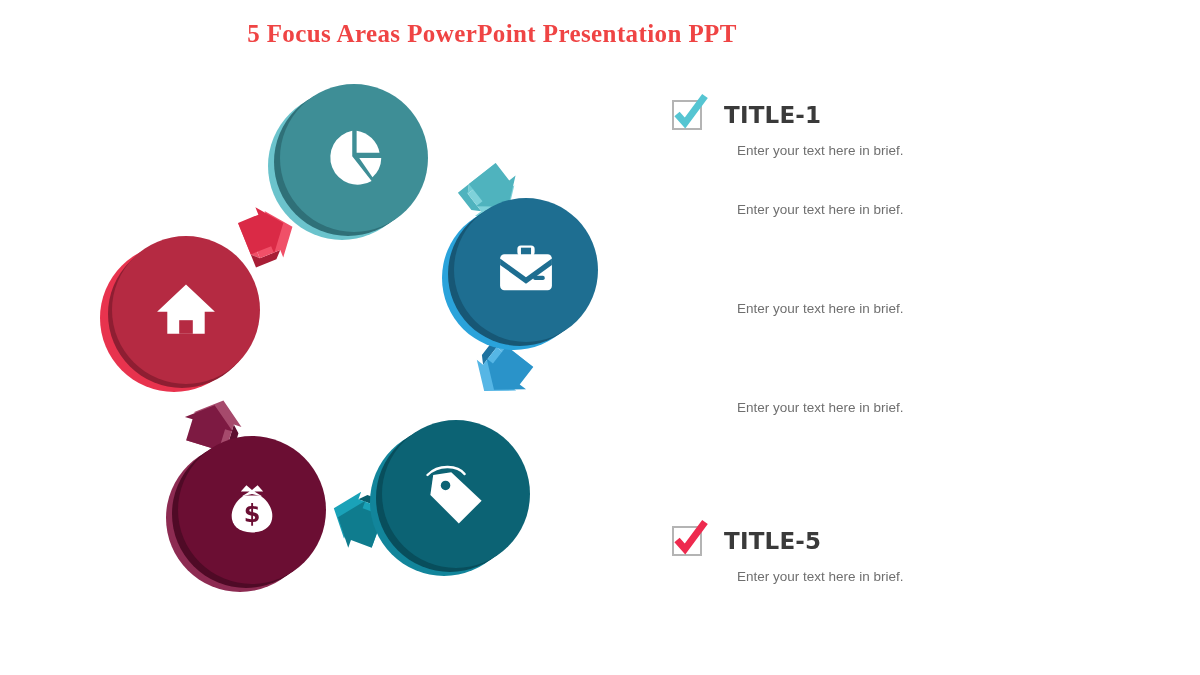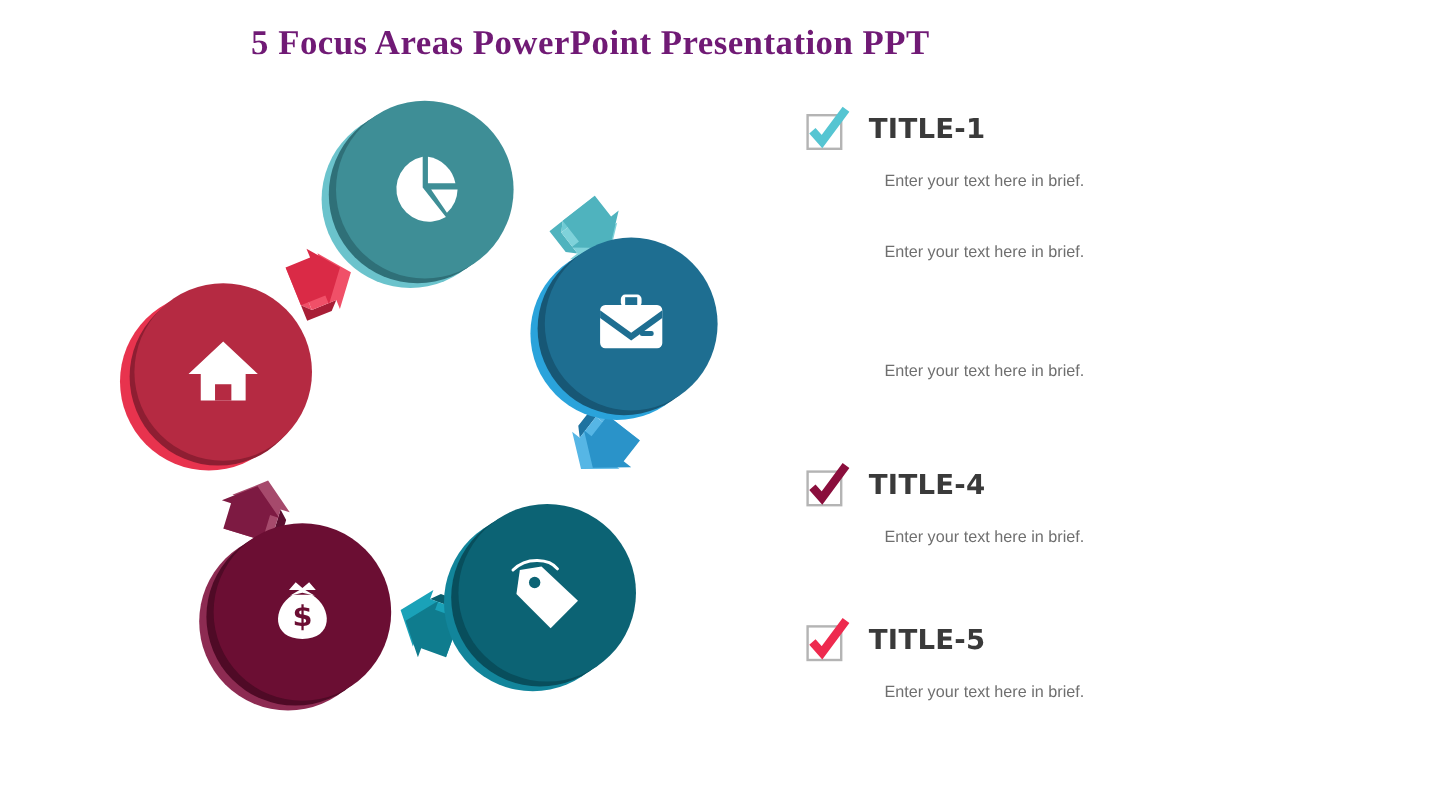--- a/index.html
+++ b/index.html
@@ -24,23 +24,23 @@
 
   
   #slide-title {
     position: absolute;
     left: 0;
     top: 20px;
     width: 984px;
     text-align: center;
     font-family: "Liberation Serif", "DejaVu Serif", serif;
     font-weight: bold;
-    font-size: 29px;
+    font-size: 25px;
     letter-spacing: 0.4px;
-    color: #701a75;
+    color: #ef4444;
     white-space: nowrap;
   }
 
   
   #diagram {
     position: absolute;
     left: 70px;
     top: 70px;
     width: 580px;
     height: 560px;
@@ -56,21 +56,21 @@
     height: 480px;
   }
   .legend-item {
     position: absolute;
     left: 0;
     width: 470px;
     height: 82px;
   }
   .legend-row {
     display: flex;
-    align-items: flex-start;
+    align-items: center;
     height: 40px;
   }
   .checkbox {
     position: relative;
     width: 30px;
     height: 30px;
     flex: 0 0 30px;
     box-sizing: border-box;
     border: 2px solid #b4b4b4;
     background: #ffffff;
@@ -265,28 +265,20 @@
 
     <div class="legend-item" style="top:99px;">
       <div class="legend-desc">Enter your text here in brief.</div>
     </div>
 
     <div class="legend-item" style="top:198px;">
       <div class="legend-desc">Enter your text here in brief.</div>
     </div>
 
     <div class="legend-item" style="top:297px;">
-      <div class="legend-row">
-        <div class="checkbox">
-          <svg viewBox="0 0 42 42">
-            <path d="M8,22 L16,31 L36,4" stroke="#8A0E3C" stroke-width="7" fill="none" stroke-linecap="butt" stroke-linejoin="miter"></path>
-          </svg>
-        </div>
-        <div class="legend-title">TITLE-4</div>
-      </div>
       <div class="legend-desc">Enter your text here in brief.</div>
     </div>
 
     <div class="legend-item" style="top:396px;margin-top:30px;">
       <div class="legend-row">
         <div class="checkbox">
           <svg viewBox="0 0 42 42">
             <path d="M8,22 L16,31 L36,4" stroke="#EE2A4E" stroke-width="7" fill="none" stroke-linecap="butt" stroke-linejoin="miter"></path>
           </svg>
         </div>

